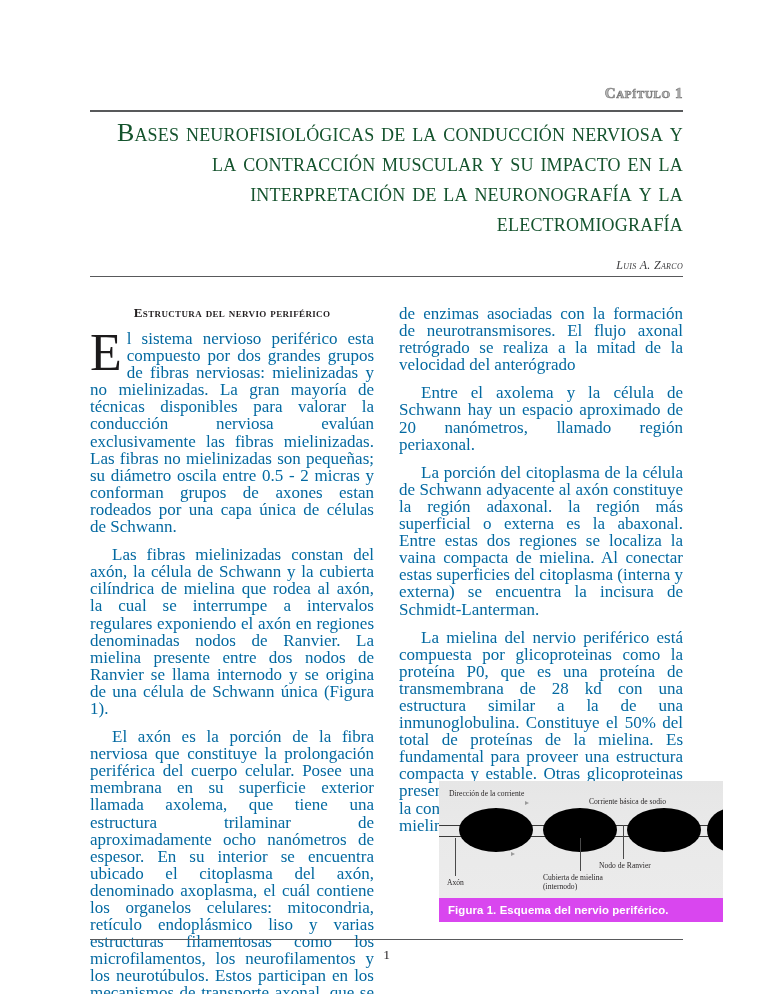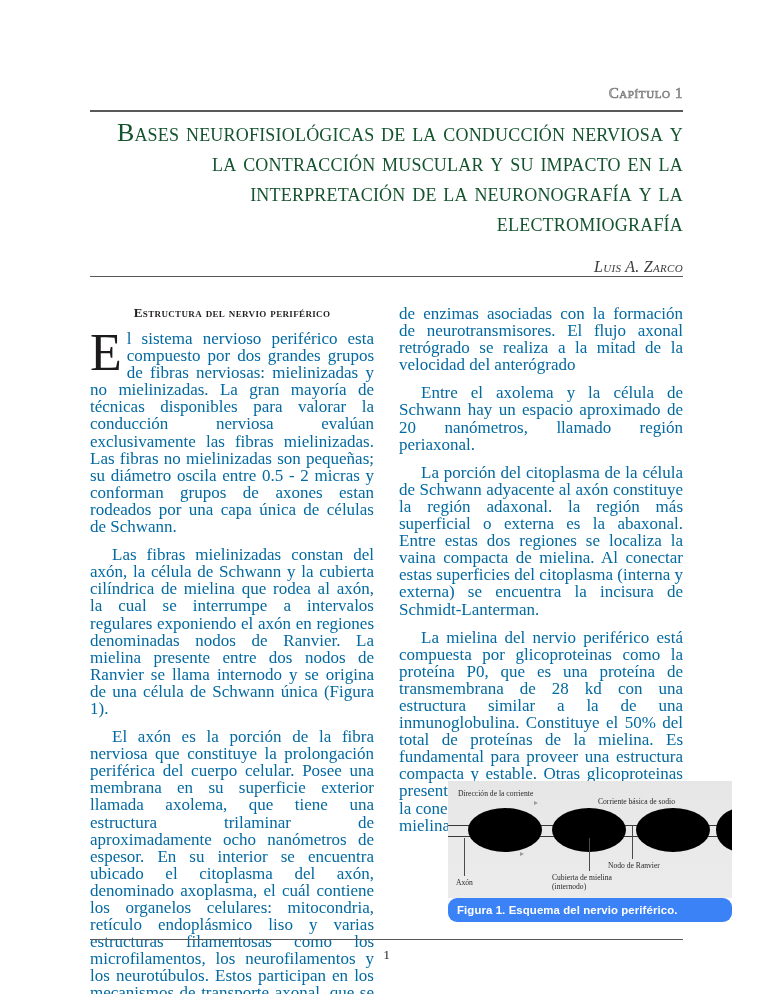--- a/index.html
+++ b/index.html
@@ -29,21 +29,21 @@
     left: 90px;
     top: 86px;
     width: 593px;
     text-align: right;
     font-family: "Liberation Serif", "DejaVu Serif", serif;
     font-variant: small-caps;
     font-size: 15px;
     letter-spacing: 0.6px;
     color: #b9b9b9;
     -webkit-text-stroke: 0.7px #7d7d7d;
-    font-weight: normal;
+    font-weight: bold;
     line-height: 1;
   }
 
   .rule-top {
     position: absolute;
     left: 90px;
     top: 110px;
     width: 593px;
     height: 0;
     border-top: 2.2px solid #58595b;
@@ -66,21 +66,21 @@
     line-height: 30px;
     letter-spacing: 0.2px;
     color: #14532d;
   }
   .byline {
     margin: 0;
     padding-top: 20px;
     font-family: "Liberation Serif", "DejaVu Serif", serif;
     font-variant: small-caps;
     font-style: italic;
-    font-size: 16px;
+    font-size: 12px;
     letter-spacing: 0.3px;
     color: #3b3b3d;
   }
 
   .rule-under-title {
     position: absolute;
     left: 90px;
     top: 276px;
     width: 593px;
     height: 0;
@@ -136,21 +136,21 @@
     line-height: 43px;
     padding: 1px 5px 0 0;
     font-weight: normal;
     font-family: "Liberation Serif", "DejaVu Serif", serif;
     color: #1c1a1b;
   }
 
   
   .figure {
     position: absolute;
-    left: 318px;
+    left: 309px;
     top: 460px;
     width: 317px;
   }
   .figure-art {
     position: relative;
     width: 284px;
     height: 117px;
     background: linear-gradient(180deg, #e6e6e6 0%, #e9e9e9 40%, #ebebeb 100%);
     overflow: hidden;
   }
@@ -213,29 +213,28 @@
     left: 72px; top: 71px;
     width: 0; height: 0;
     border-left: 4px solid #9a9a9a;
     border-top: 2.4px solid transparent;
     border-bottom: 2.4px solid transparent;
   }
 
   .figure-caption {
     width: 284px;
     box-sizing: border-box;
-    background: #3b82f6;
+    background: #d946ef;
     color: #ffffff;
     font-family: "Liberation Sans", "DejaVu Sans", sans-serif;
     font-weight: bold;
     font-size: 11.4px;
     letter-spacing: 0.1px;
     padding: 5px 0 5px 9px;
     line-height: 14px;
-    border-radius: 9px;
   }
 
   
   .rule-bottom {
     position: absolute;
     left: 90px;
     top: 939px;
     width: 593px;
     height: 0;
     border-top: 1.6px solid #58595b;

